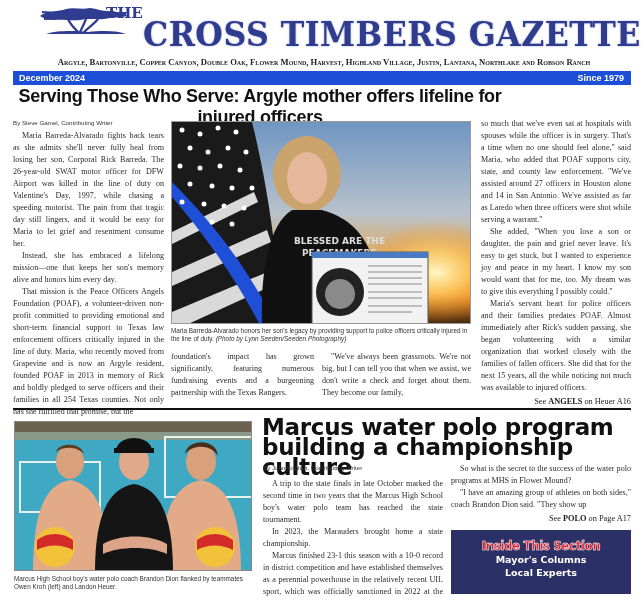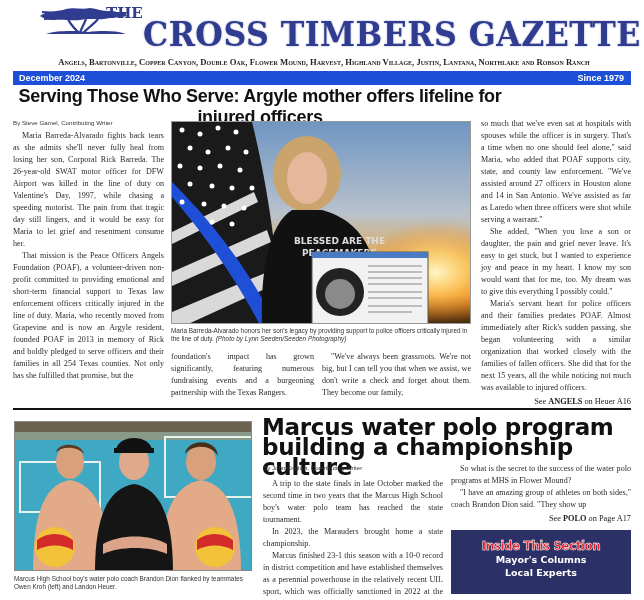--- a/index.html
+++ b/index.html
@@ -46,33 +46,34 @@
 <div class="abs logo">
   <svg width="92" height="30" viewBox="0 0 92 30">
     <path d="M2 10 C10 4,20 6,28 3 C36 1,44 4,52 2 C60 3,66 6,74 5 C80 6,86 8,90 10 C82 12,74 11,66 13 C58 14,50 12,42 14 C34 15,24 13,16 14 C10 14,5 12,2 10Z" fill="#2f3c8f"></path>
     <path d="M4 6 L20 7 M70 6 L88 8 M6 13 L22 12" stroke="#2f3c8f" stroke-width="2"></path>
     <path d="M30 13 C32 18,36 22,40 26 M48 13 C46 18,44 22,42 26 M60 13 C56 18,50 22,46 26" stroke="#2f3c8f" stroke-width="2.2" fill="none"></path>
     <path d="M8 28 C20 24,40 25,50 26 C62 25,76 24,88 28 Z" fill="#2f3c8f"></path>
   </svg>
 </div>
 <div class="abs mast-the">THE</div>
 <div class="abs mast-title">CROSS TIMBERS GAZETTE</div>
-<div class="abs towns">Angels, Bartonville, Copper Canyon, Double Oak, Flower Mound, Harvest, Highland Village, Justin, Lantana, Northlake and Robson Ranch</div>
+<div class="abs towns">Argyle, Bartonville, Copper Canyon, Double Oak, Flower Mound, Harvest, Highland Village, Justin, Lantana, Northlake and Robson Ranch</div>
 <div class="abs redbar">
   <span class="l">December 2024</span>
   <span class="c">www.CrossTimbersGazette.com</span>
   <span class="r">Since 1979</span>
 </div>
 
 <div class="abs hl1">Serving Those Who Serve: Argyle mother offers lifeline for injured officers</div>
 
 <div class="abs byline" style="left:13px; top:119px;">By Steve Gamel, Contributing Writer</div>
 
 <div class="abs col" style="left:13px; top:130px; width:151px;">
   <p>Maria Barreda-Alvarado fights back tears as she admits she'll never fully heal from losing her son, Corporal Rick Barreda. The 26-year-old SWAT motor officer for DFW Airport was killed in the line of duty on Valentine's Day, 1997, while chasing a speeding motorist. The pain from that tragic day still lingers, and it would be easy for Maria to let grief and resentment consume her.</p>
+  <p>Instead, she has embraced a lifelong mission—one that keeps her son's memory alive and honors him every day.</p>
   <p>That mission is the Peace Officers Angels Foundation (POAF), a volunteer-driven non-profit committed to providing emotional and short-term financial support to Texas law enforcement officers critically injured in the line of duty. Maria, who recently moved from Grapevine and is now an Argyle resident, founded POAF in 2013 in memory of Rick and boldly pledged to serve officers and their families in all 254 Texas counties. Not only has she fulfilled that promise, but the</p>
 </div>
 
 <div class="abs photo1">
 
   <svg class="abs" style="left:0; top:0;" width="300" height="203" viewBox="0 0 300 203">
     <defs>
       <linearGradient id="sun" x1="0" y1="0" x2="0" y2="1">
         <stop offset="0" stop-color="#6f95c2"></stop>
         <stop offset="0.45" stop-color="#b8c2cc"></stop>

